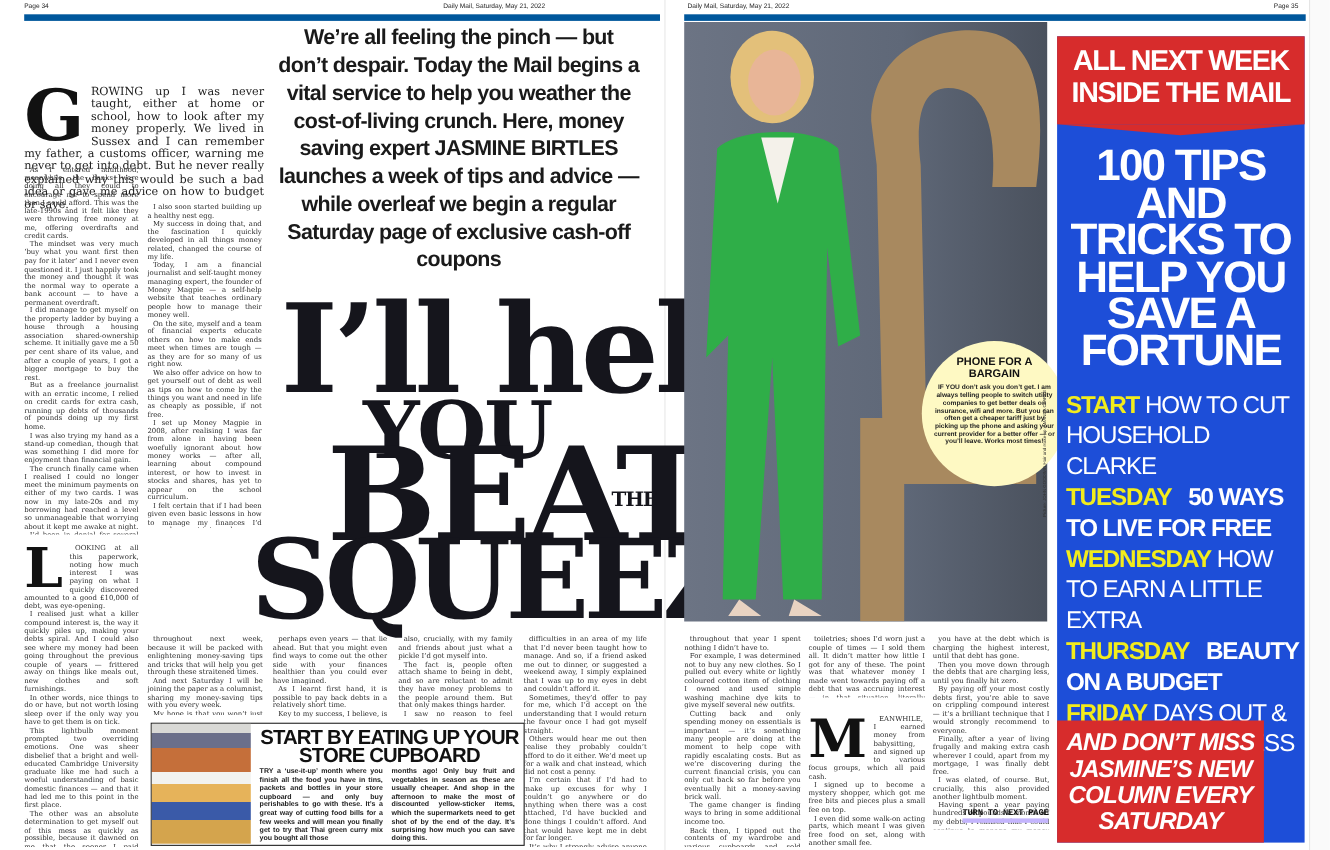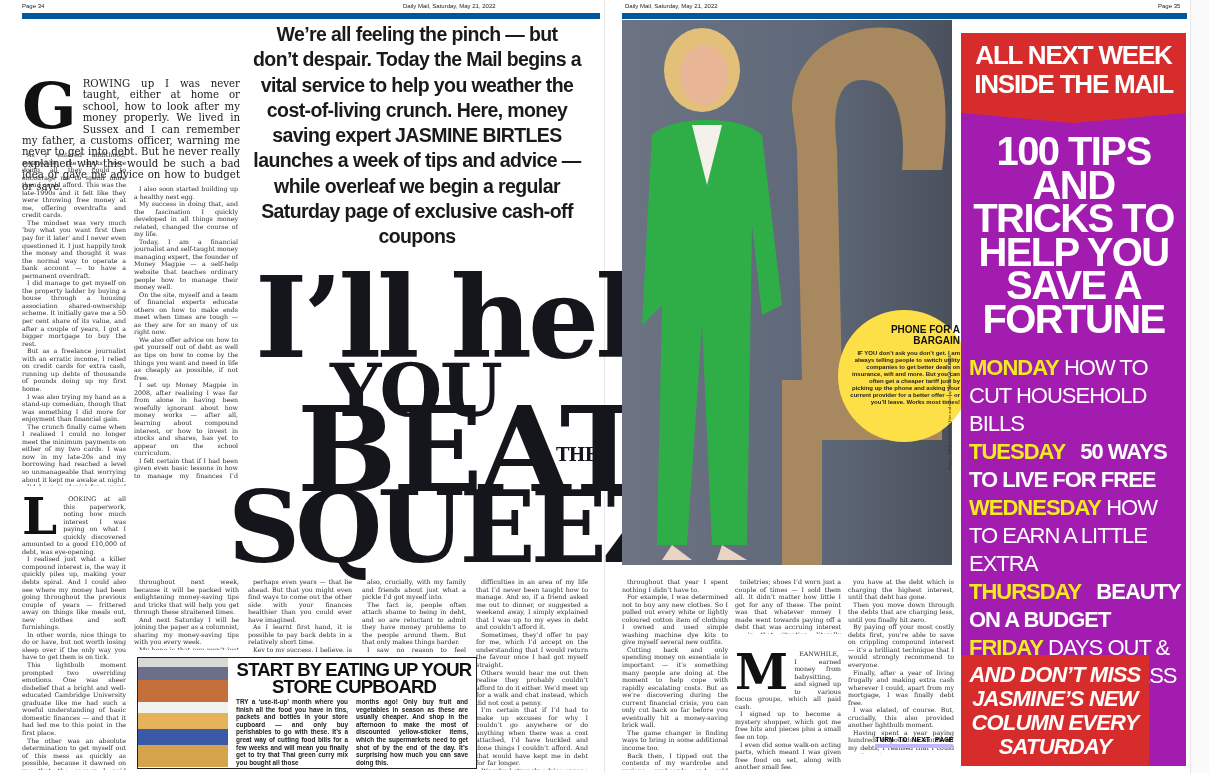--- a/index.html
+++ b/index.html
@@ -7,25 +7,25 @@
   .folio { position: absolute; top: 3px; font-family: "Liberation Sans", sans-serif; font-size: 6px; color: #222; }
   .rule { position: absolute; top: 13px; height: 6px; background: #00579c; }
   .lead { position: absolute; font-size: 10.2px; line-height: 11.4px; text-align: justify; color: #1a1a1a; }
   .drop { float: left; font-family: "DejaVu Serif", serif; font-weight: bold; font-size: 64px; line-height: 52px; margin: 2px 6px 0 0; color: #111; }
   .col { position: absolute; font-size: 6.3px; line-height: 7.55px; text-align: justify; color: #2a2a2a; overflow: hidden; }
   .col p { text-indent: 5px; }
   .standfirst { position: absolute; left: 252px; top: 22px; width: 330px; font-family: "Liberation Sans", sans-serif; font-weight: bold; font-size: 19.5px; line-height: 25.3px; text-align: center; letter-spacing: -0.6px; color: #1a1a1a; }
   .hl { position: absolute; font-family: "DejaVu Serif", serif; font-weight: bold; color: #15151c; letter-spacing: -4px; transform-origin: left top; white-space: nowrap; }
   .photo { position: absolute; left: 622px; top: 20px; width: 330px; height: 545px; background: linear-gradient(90deg, #6c7484 0%, #5f6878 60%, #4a515d 100%); overflow: hidden; }
   .pound { position: absolute; left: 130px; top: 0; width: 200px; height: 545px; }
-  .phone { position: absolute; left: 838px; top: 310px; width: 132px; height: 132px; border-radius: 50%; background: #fde047; text-align: right; padding: 14px 10px 0; font-family: "Liberation Sans", sans-serif; }
+  .phone { position: absolute; left: 838px; top: 310px; width: 132px; height: 132px; border-radius: 50%; background: #fef9c3; text-align: center; padding: 14px 10px 0; font-family: "Liberation Sans", sans-serif; }
   .phone h4 { font-size: 10px; line-height: 11px; font-weight: bold; color: #111; }
   .phone p { font-size: 6px; line-height: 7px; font-weight: bold; color: #222; margin-top: 4px; }
   .credit { position: absolute; left: 947px; top: 470px; font-family: "Liberation Sans", sans-serif; font-size: 4px; color: #333; transform: rotate(-90deg); transform-origin: left top; white-space: nowrap; }
-  .promo { position: absolute; left: 961px; top: 33px; width: 225px; height: 733px; background: #a21caf; font-family: "Liberation Sans", sans-serif; font-weight: bold; color: #fff; }
+  .promo { position: absolute; left: 961px; top: 33px; width: 225px; height: 733px; background: #1d4ed8; font-family: "Liberation Sans", sans-serif; font-weight: bold; color: #fff; }
   .promo .top { background: #d72c2c; height: 80px; text-align: center; font-size: 26px; line-height: 29px; padding-top: 8px; letter-spacing: -1.2px; position: relative; }
   .promo .top:after { content: ""; position: absolute; left: 0; bottom: -10px; border-left: 112px solid transparent; border-right: 113px solid transparent; border-top: 10px solid #d72c2c; }
   .promo .tips { text-align: center; font-size: 40px; line-height: 33.5px; letter-spacing: -1.6px; padding-top: 22px; }
   .promo .days { padding: 18px 0 0 8px; }
   .promo .day { font-size: 22px; line-height: 28px; letter-spacing: -1px; font-weight: normal; }
   .promo .day b { color: #f2ec1c; font-weight: bold; }
   .promo .day .bold { font-weight: bold; margin-left: 10px; }
   .promo .bottom { position: absolute; left: 0; bottom: 0; width: 188px; height: 111px; background: #d72c2c; text-align: center; font-size: 22px; line-height: 24px; font-style: italic; letter-spacing: -0.8px; padding-top: 8px; }
   .cup { position: absolute; left: 137px; top: 657px; width: 340px; height: 112px; border: 1.5px solid #222; background: #fff; }
   .cup .img { position: absolute; left: 0; top: 0; width: 90px; height: 109px; background: linear-gradient(180deg, #d9d9d6 0 8%, #6b6f8a 8% 20%, #c56f3a 20% 40%, #f2f2ef 40% 50%, #e6b35a 50% 65%, #3a5aa8 65% 80%, #d4a44d 80% 100%); }
@@ -166,20 +166,20 @@
   <div class="img"></div>
   <h3>START BY EATING UP YOUR STORE CUPBOARD</h3>
   <div class="body" style="left:98px;">TRY a ‘use-it-up’ month where you finish all the food you have in tins, packets and bottles in your store cupboard — and only buy perishables to go with these. It’s a great way of cutting food bills for a few weeks and will mean you finally get to try that Thai green curry mix you bought all those</div>
   <div class="body" style="left:218px;">months ago! Only buy fruit and vegetables in season as these are usually cheaper. And shop in the afternoon to make the most of discounted yellow-sticker items, which the supermarkets need to get shot of by the end of the day. It’s surprising how much you can save doing this.</div>
 </div>
 
 <div class="promo">
   <div class="top">ALL NEXT WEEK INSIDE THE MAIL</div>
   <div class="tips">100 TIPS AND TRICKS TO HELP YOU SAVE A FORTUNE</div>
   <div class="days">
-    <div class="day"><b>MONDAY</b> <span>HOW TO CUT HOUSEHOLD BILLS</span></div>
+    <div class="day"><b>START</b> <span>HOW TO CUT HOUSEHOLD CLARKE</span></div>
     <div class="day"><b>TUESDAY</b> <span class="bold">50 WAYS TO LIVE FOR FREE</span></div>
     <div class="day"><b>WEDNESDAY</b> <span>HOW TO EARN A LITTLE EXTRA</span></div>
     <div class="day"><b>THURSDAY</b> <span class="bold">BEAUTY ON A BUDGET</span></div>
     <div class="day"><b>FRIDAY</b> <span>DAYS OUT &amp; HOLIDAYS FOR LESS</span></div>
   </div>
   <div class="bottom">AND DON’T MISS JASMINE’S NEW COLUMN EVERY SATURDAY</div>
 </div>
 
 </body></html>

